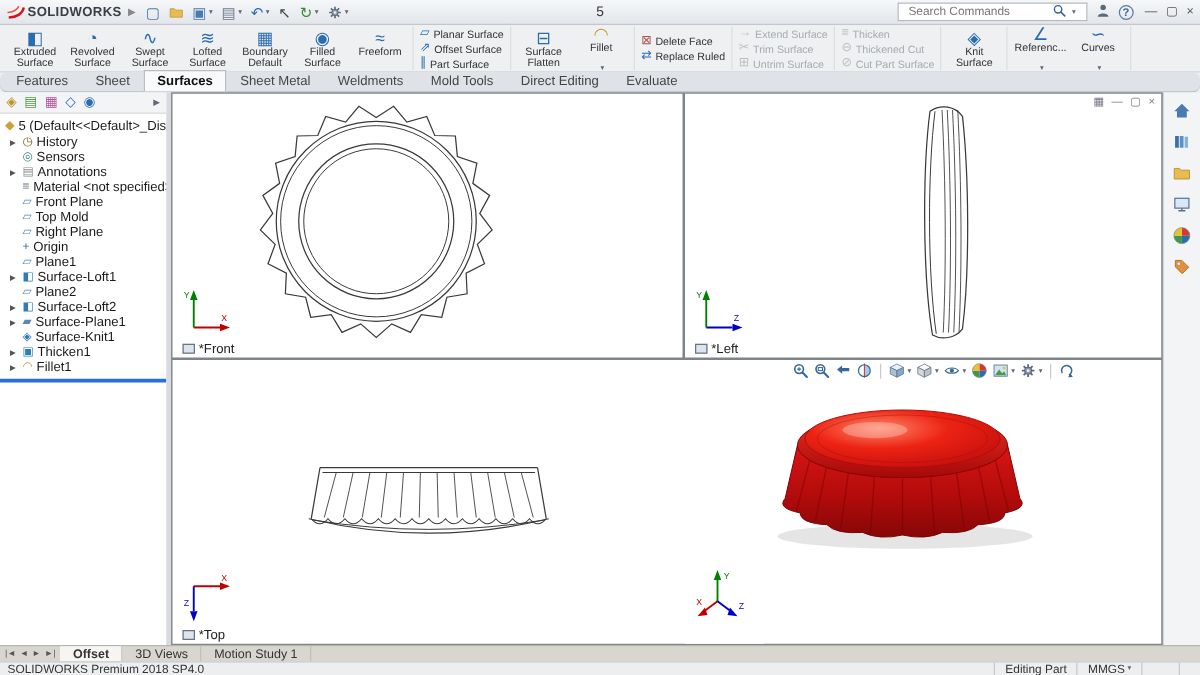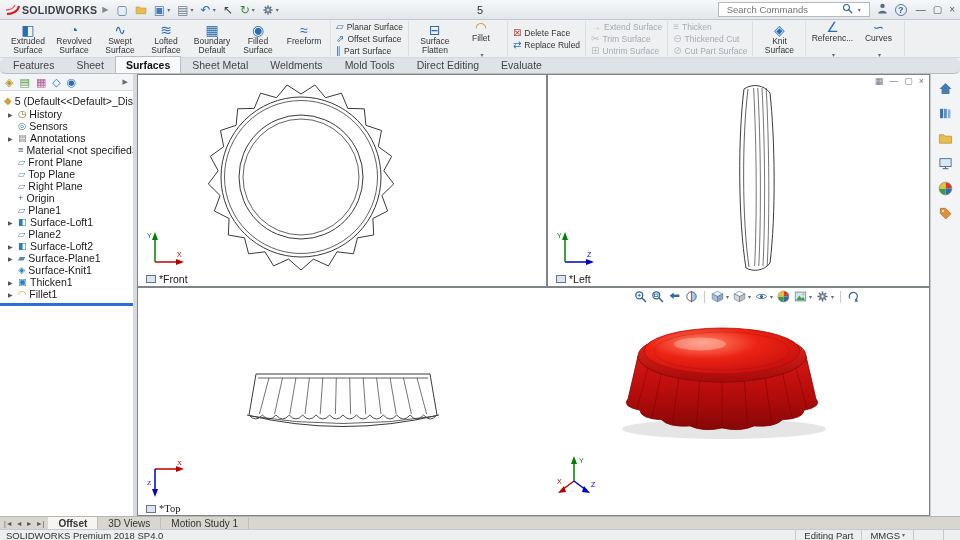--- a/index.html
+++ b/index.html
@@ -48,21 +48,21 @@
 .tree-root{height:14px;}
 .tree-child{padding-left:8px;}
 .tree-row .arrow{width:7px;font-size:6px;color:#555;flex:0 0 7px;}
 .tree-row .tlabel{font-size:10.5px;color:#1a1a1a;}
 .rollback{height:3px;background:#2a6fd6;margin-top:3px;}
 
 .viewport-area{flex:1;position:relative;background:#7f8489;border:1px solid #7f8489;}
 .quad{position:absolute;background:#fff;overflow:hidden;}
 #quad-front{left:0;top:0;width:408px;height:211px;}
 #quad-left{left:410px;top:0;width:381px;height:211px;}
-#quad-top{left:0;top:213px;width:473px;height:227px;font-family:Liberation Serif, serif;}
+#quad-top{left:0;top:213px;width:473px;height:227px;}
 #quad-iso{left:410px;top:213px;width:381px;height:227px;}
 svg.view{position:absolute;left:0;top:0;z-index:1;}
 .vp-label{position:absolute;left:8px;bottom:1px;display:flex;align-items:center;gap:3px;font-size:10.5px;color:#222;z-index:2;}
 .mini{width:10px;height:8px;border:1px solid #66758a;background:#dde4ec;display:inline-block;}
 .triad{position:absolute;left:8px;bottom:16px;z-index:2;}
 .headsup{position:absolute;top:2px;left:85px;display:flex;align-items:center;gap:2px;z-index:3;}
 .hu-item{display:flex;align-items:center;border:none;background:transparent;padding:0 1px;}
 .hu-sep{width:1px;height:12px;background:#c8ccd0;margin:0 3px;}
 .docwin-btns{position:absolute;top:1px;right:5px;display:flex;gap:6px;color:#778;font-size:9px;z-index:3;}
 
@@ -344,21 +344,21 @@
             <span class="tlabel">Material &lt;not specified&gt;</span>
           </div>
           <div class="tree-row tree-child">
             <span class="arrow"></span>
             <span class="g" style="color: rgb(91, 135, 181); font-size: 9.5px;">▱</span>
             <span class="tlabel">Front Plane</span>
           </div>
           <div class="tree-row tree-child">
             <span class="arrow"></span>
             <span class="g" style="color: rgb(91, 135, 181); font-size: 9.5px;">▱</span>
-            <span class="tlabel">Top Plane</span>
+            <span class="tlabel">Top Mold</span>
           </div>
           <div class="tree-row tree-child">
             <span class="arrow"></span>
             <span class="g" style="color: rgb(91, 135, 181); font-size: 9.5px;">▱</span>
             <span class="tlabel">Right Plane</span>
           </div>
           <div class="tree-row tree-child">
             <span class="arrow"></span>
             <span class="g" style="color: rgb(58, 110, 165); font-size: 9.5px;">+</span>
             <span class="tlabel">Origin</span>

